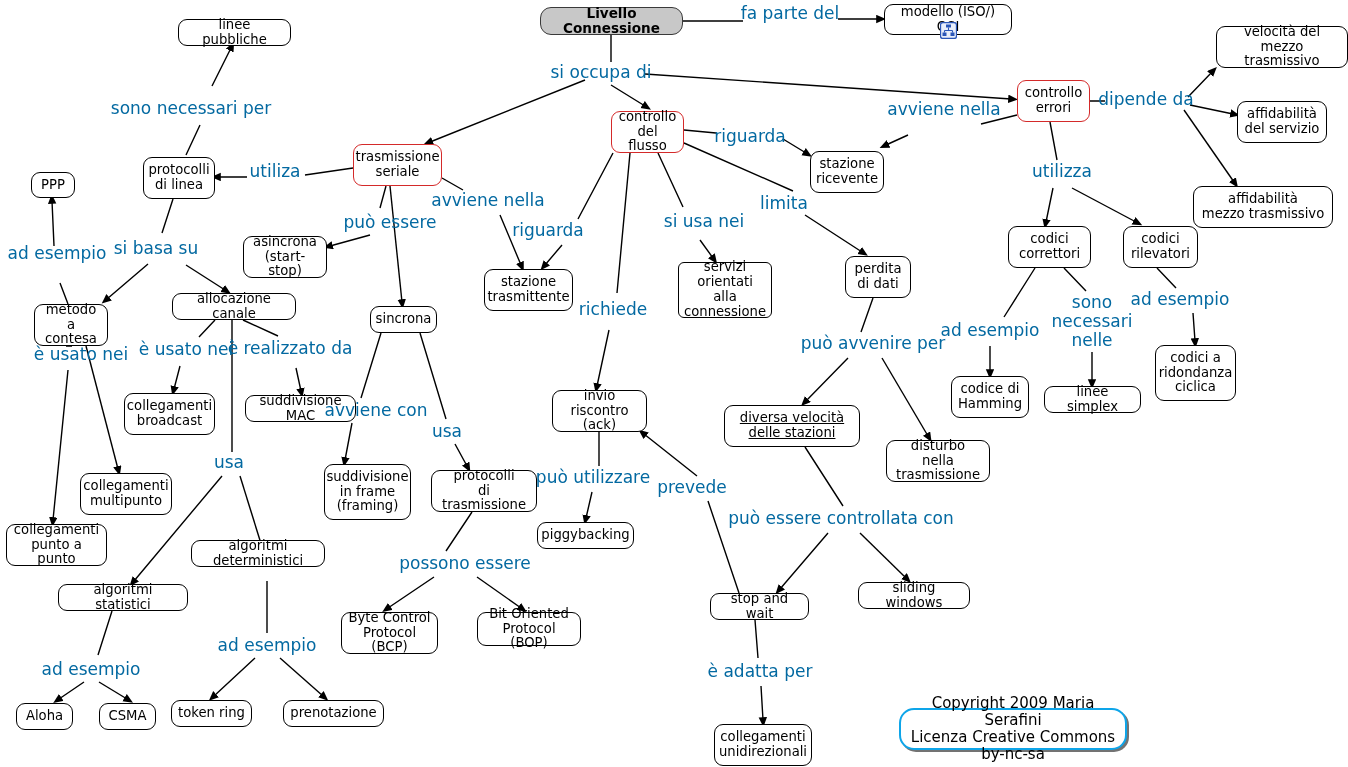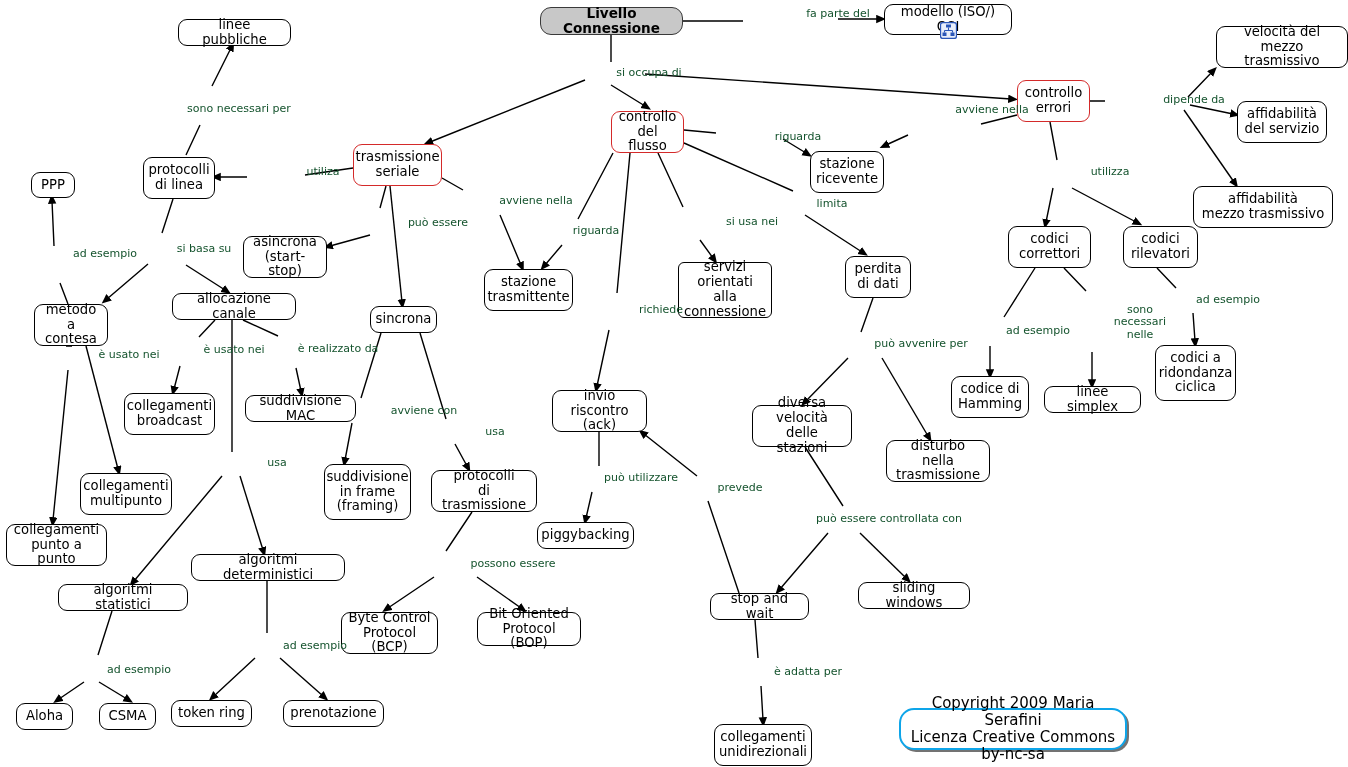--- a/index.html
+++ b/index.html
@@ -51,30 +51,29 @@
     border: 1.5px solid #d42a2a;
   }
   .node.copyright {
     border: 2px solid #0ea5e9;
     border-radius: 15px;
     font-size: 15px;
     box-shadow: 2px 2px 0 rgba(0,0,0,0.55);
   }
   .edge-label {
     position: absolute;
-    color: #14532d;
-    font-size: 11px;
+    color: #0369a1;
+    font-size: 17px;
     line-height: 1.12;
     text-align: center;
     white-space: pre-line;
     background: transparent;
     z-index: 4;
     transform: translate(-50%, -50%);
     pointer-events: none;
-    margin-left: 48px;
   }
   .map-icon {
     position: absolute;
     width: 17px;
     height: 17px;
     z-index: 5;
   }
 </style>
 </head>
 <body>
@@ -176,37 +175,37 @@
 ridondanza
 ciclica</div>
       <div class="node" style="left: 951px; top: 376px; width: 78px; height: 42px;">codice di
 Hamming</div>
       <div class="node" style="left: 1044px; top: 386px; width: 97px; height: 27px;">linee simplex</div>
       <div class="node" style="left: 552px; top: 390px; width: 95px; height: 42px;">invio
 riscontro (ack)</div>
       <div class="node" style="left: 124px; top: 393px; width: 91px; height: 42px;">collegamenti
 broadcast</div>
       <div class="node" style="left: 245px; top: 395px; width: 111px; height: 27px;">suddivisione MAC</div>
-      <div class="node" style="left: 752px; top: 405px; width: 100px; height: 42px;">diversa velocità
+      <div class="node" style="left: 724px; top: 405px; width: 136px; height: 42px; text-decoration: underline;">diversa velocità
 delle stazioni</div>
       <div class="node" style="left: 324px; top: 464px; width: 87px; height: 56px; text-align: center;">suddivisione
 in frame
 (framing)</div>
       <div class="node" style="left: 431px; top: 470px; width: 106px; height: 42px;">protocolli
 di trasmissione</div>
       <div class="node" style="left: 886px; top: 440px; width: 104px; height: 42px;">disturbo nella
 trasmissione</div>
       <div class="node" style="left: 80px; top: 473px; width: 92px; height: 42px;">collegamenti
 multipunto</div>
       <div class="node" style="left: 6px; top: 524px; width: 101px; height: 42px;">collegamenti
 punto a punto</div>
       <div class="node" style="left: 34px; top: 304px; width: 74px; height: 42px;">metodo
 a contesa</div>
       <div class="node" style="left: 537px; top: 522px; width: 97px; height: 27px;">piggybacking</div>
-      <div class="node" style="left: 191px; top: 554px; width: 154px; height: 27px;">algoritmi deterministici</div>
+      <div class="node" style="left: 191px; top: 540px; width: 134px; height: 27px;">algoritmi deterministici</div>
       <div class="node" style="left: 858px; top: 582px; width: 112px; height: 27px;">sliding windows</div>
       <div class="node" style="left: 58px; top: 584px; width: 130px; height: 27px;">algoritmi statistici</div>
       <div class="node" style="left: 710px; top: 593px; width: 99px; height: 27px;">stop and wait</div>
       <div class="node" style="left: 341px; top: 612px; width: 97px; height: 42px;">Byte Control
 Protocol (BCP)</div>
       <div class="node" style="left: 477px; top: 612px; width: 104px; height: 34px;">Bit Oriented
 Protocol (BOP)</div>
       <div class="node" style="left: 16px; top: 703px; width: 57px; height: 27px;">Aloha</div>
       <div class="node" style="left: 99px; top: 703px; width: 57px; height: 27px;">CSMA</div>
       <div class="node" style="left: 171px; top: 700px; width: 81px; height: 27px;">token ring</div>

